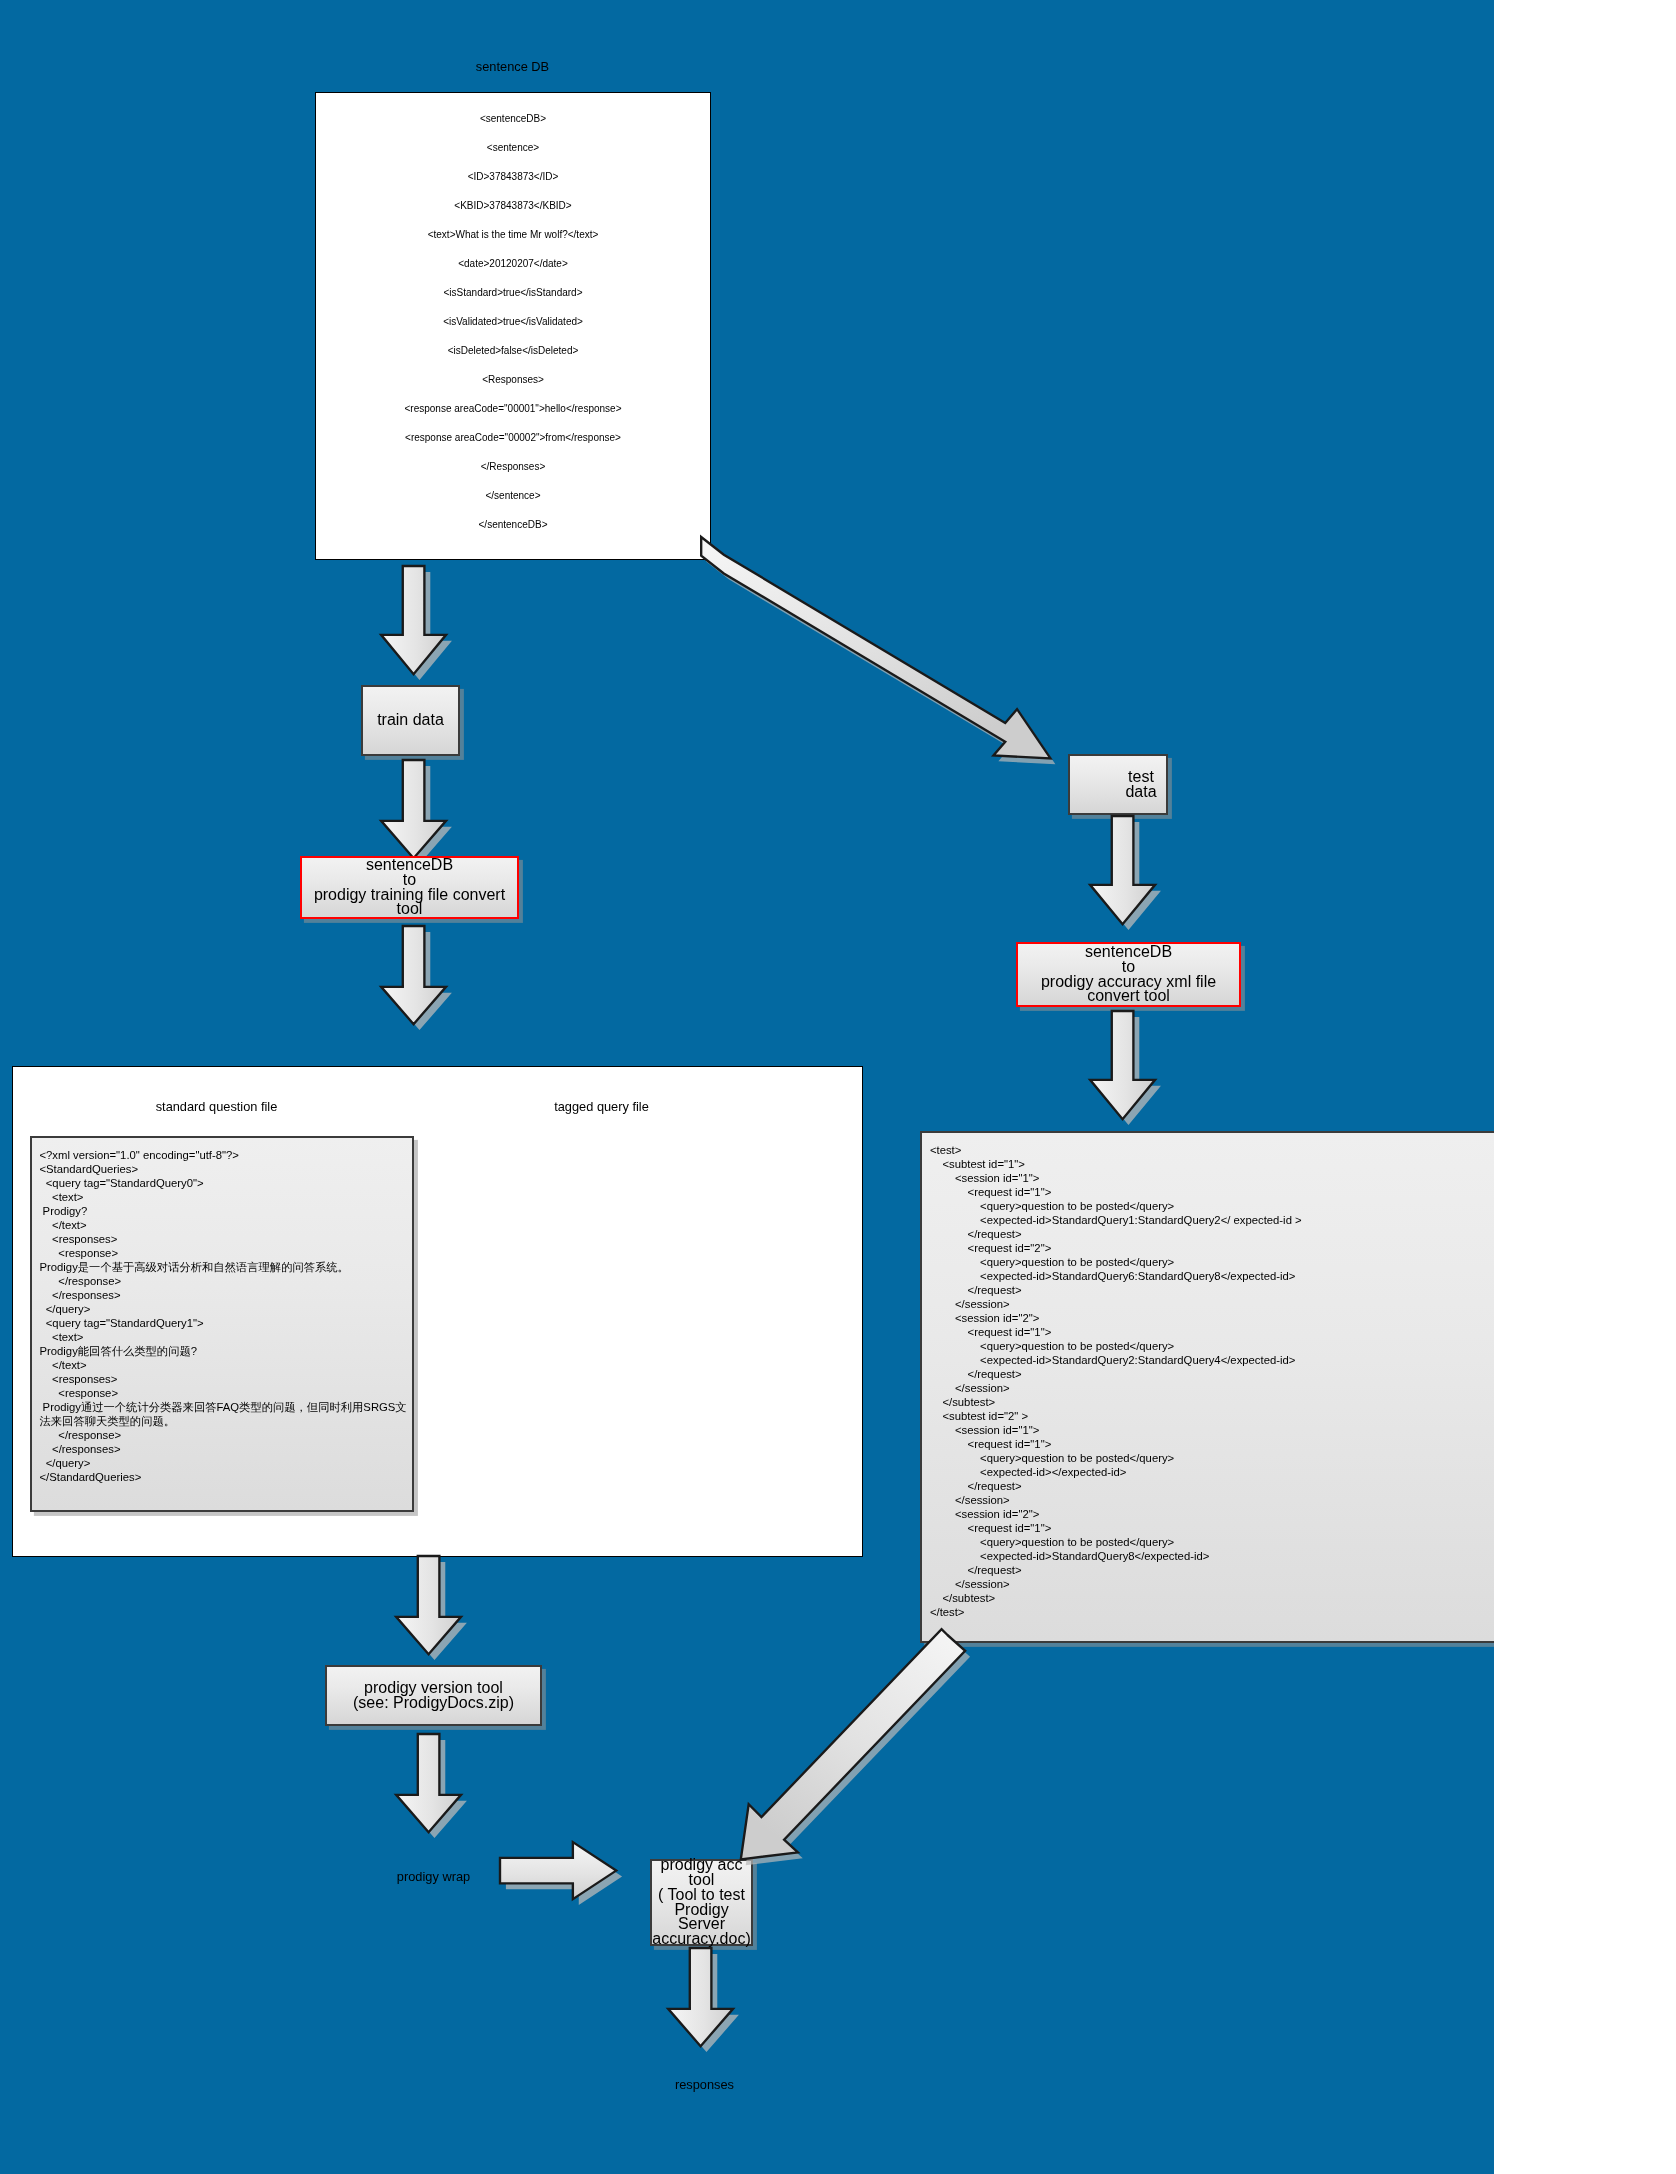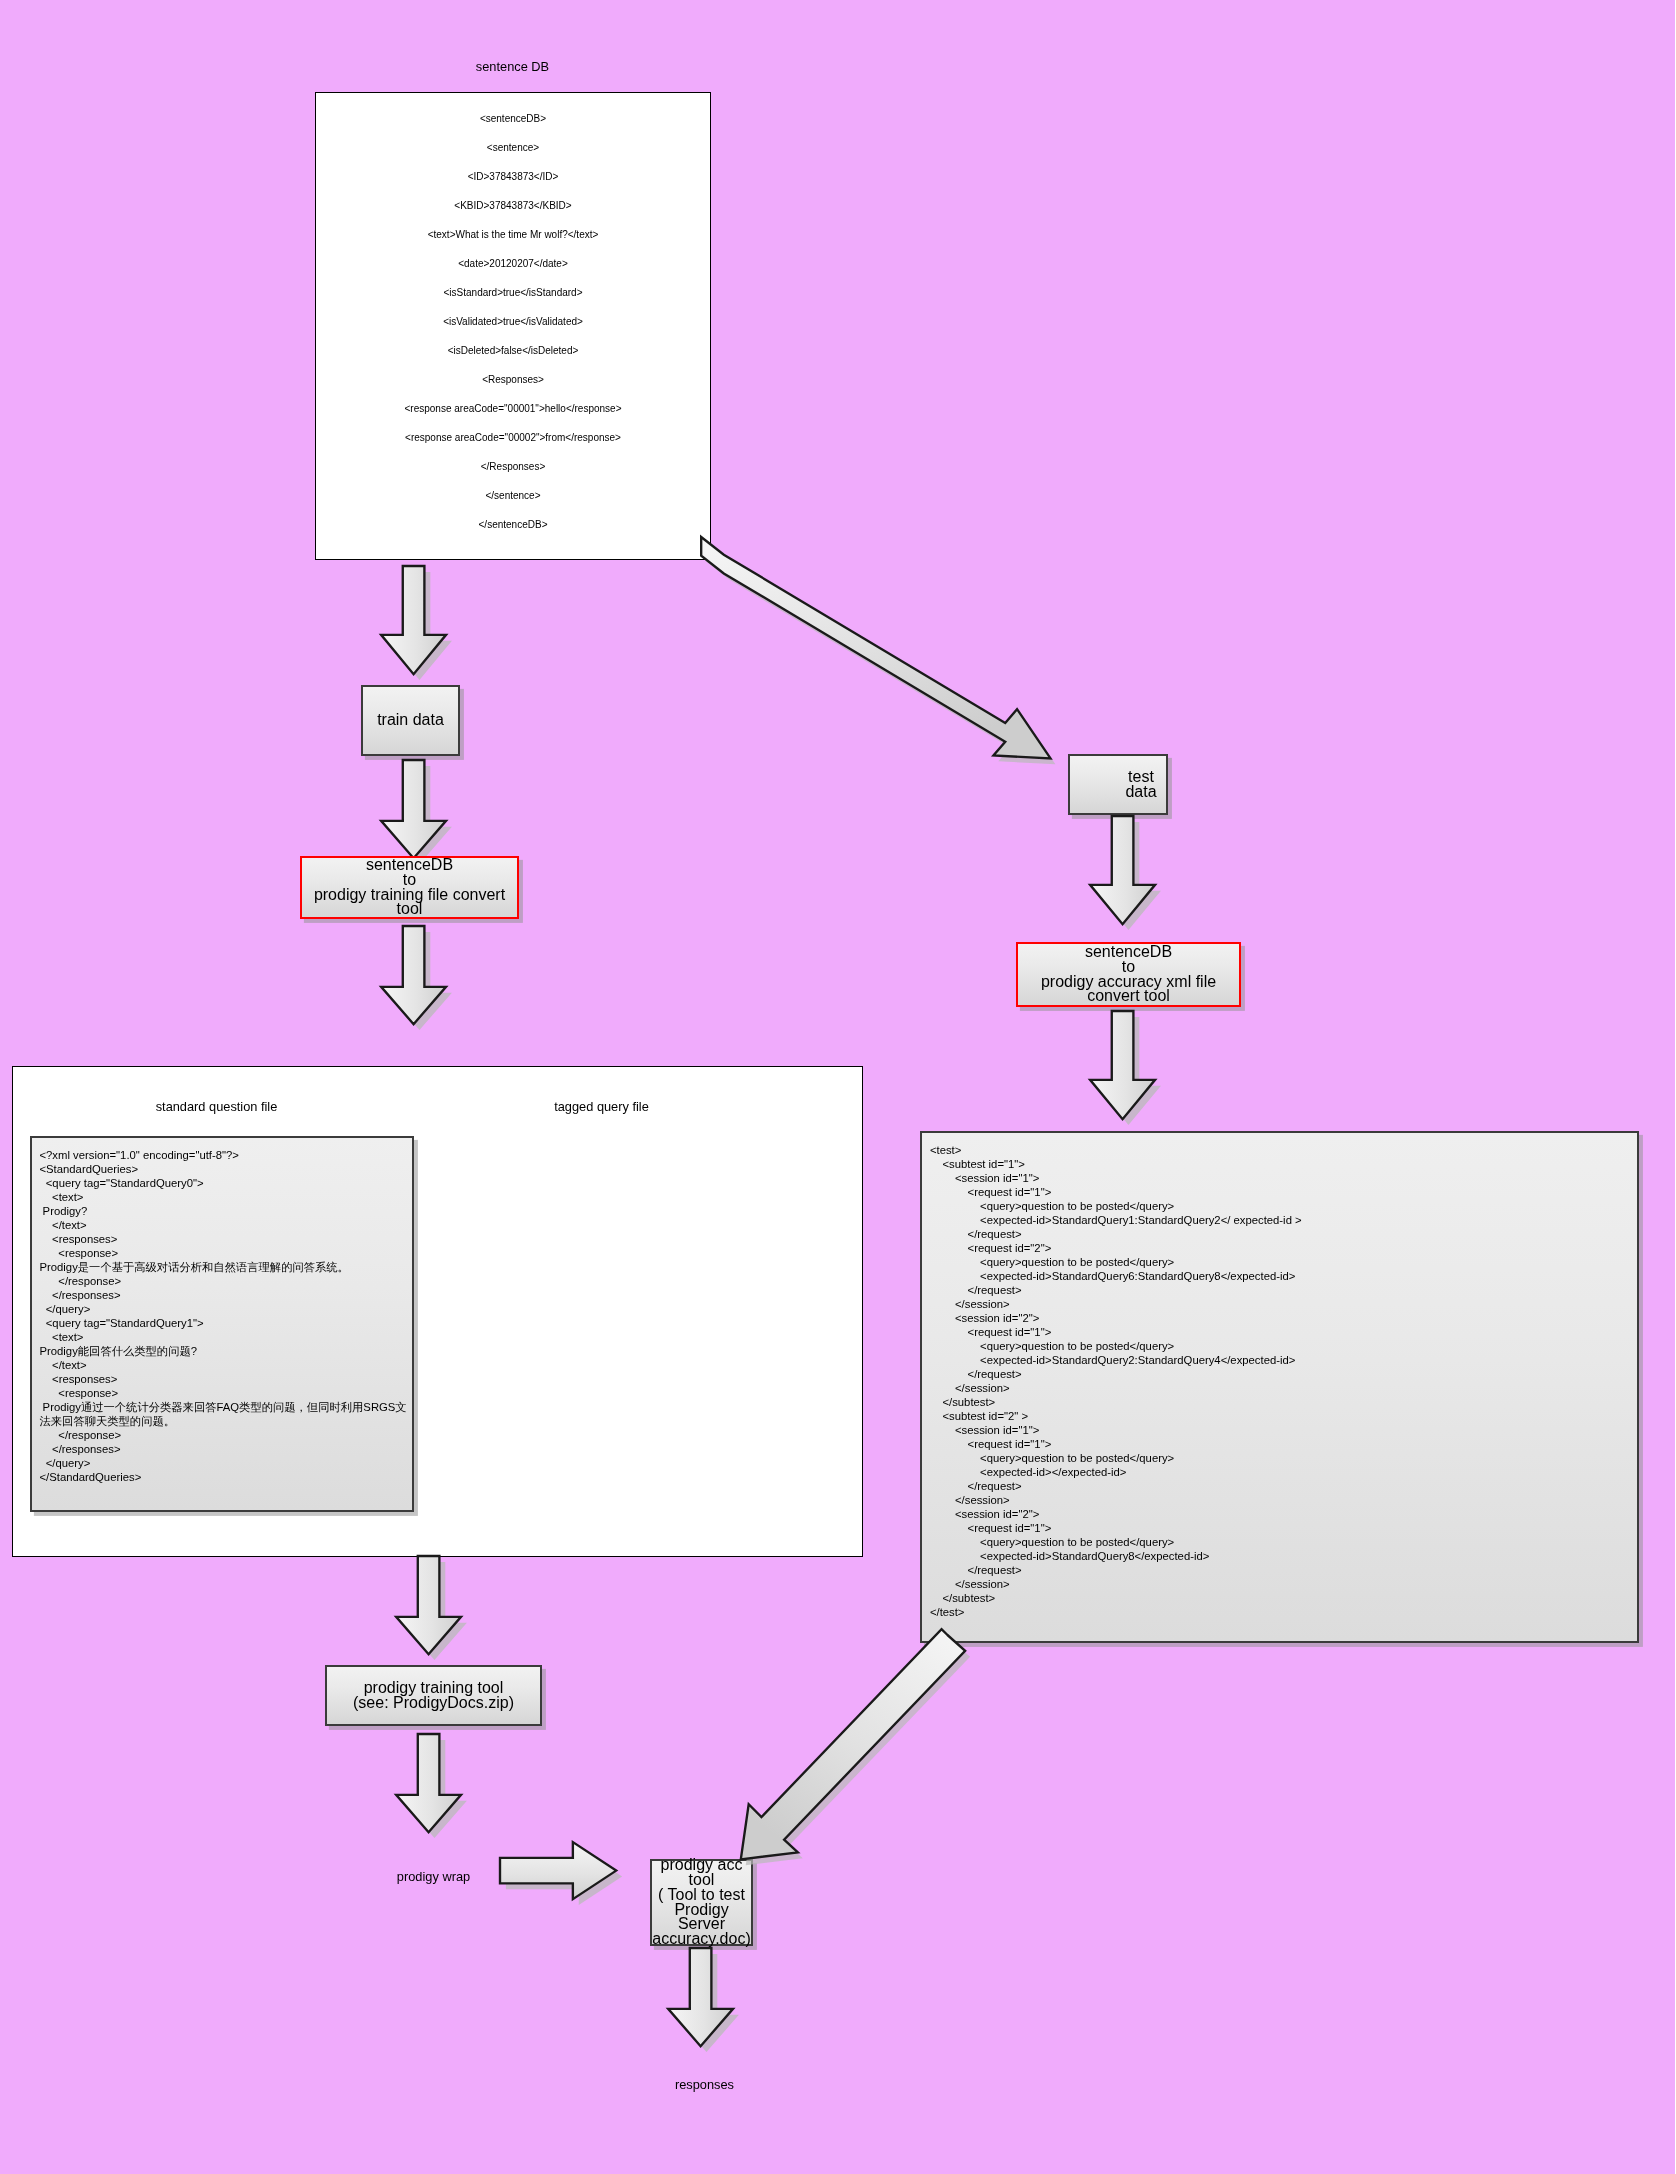--- a/index.html
+++ b/index.html
@@ -3,24 +3,24 @@
 <meta charset="utf-8">
 <style>
   html,body{margin:0;padding:0;background:#ffffff;}
   body{
     font-family:"Liberation Sans","DejaVu Sans",sans-serif;
     color:#000000;
     -webkit-font-smoothing:none;
   }
   #page{
     position:relative;
-    width:1675px;
+    width:1494px;
     height:2174px;
     overflow:hidden;
-    background:#f0abfc;
+    background:#0369a1;
   }
 
   
   .abs{position:absolute;box-sizing:border-box;}
 
   
   .caption{
     font-size:12.8px;
     line-height:15.8px;
     text-align:center;
@@ -217,21 +217,21 @@
         </linearGradient>
       </defs>
       <g transform="translate(6,6)">
         <polygon points="24,0 46,0 46,62 68,62 35,100 2,62 24,62" fill="#b9b9b9" opacity="0.75"></polygon>
       </g>
       <polygon points="24,0 46,0 46,62 68,62 35,100 2,62 24,62" fill="url(#gD)" stroke="#1a1a1a" stroke-width="2.4"></polygon>
     </svg>
   </div>
 
   <div class="abs proc" style="left:325px;top:1665px;width:217px;height:61px;">
-    <span class="proc-text">prodigy training  tool
+    <span class="proc-text">prodigy version  tool
 (see: ProdigyDocs.zip)</span>
   </div>
 
   <div class="abs arrow" style="left:394px;top:1734px;width:79px;height:108px;">
     <svg width="79" height="108" viewBox="0 0 80 110">
       <defs>
         <linearGradient id="gE" x1="0" y1="0" x2="1" y2="0">
           <stop offset="0%" stop-color="#f6f6f6"></stop>
             <stop offset="55%" stop-color="#e4e4e4"></stop>
             <stop offset="100%" stop-color="#cfcfcf"></stop>

